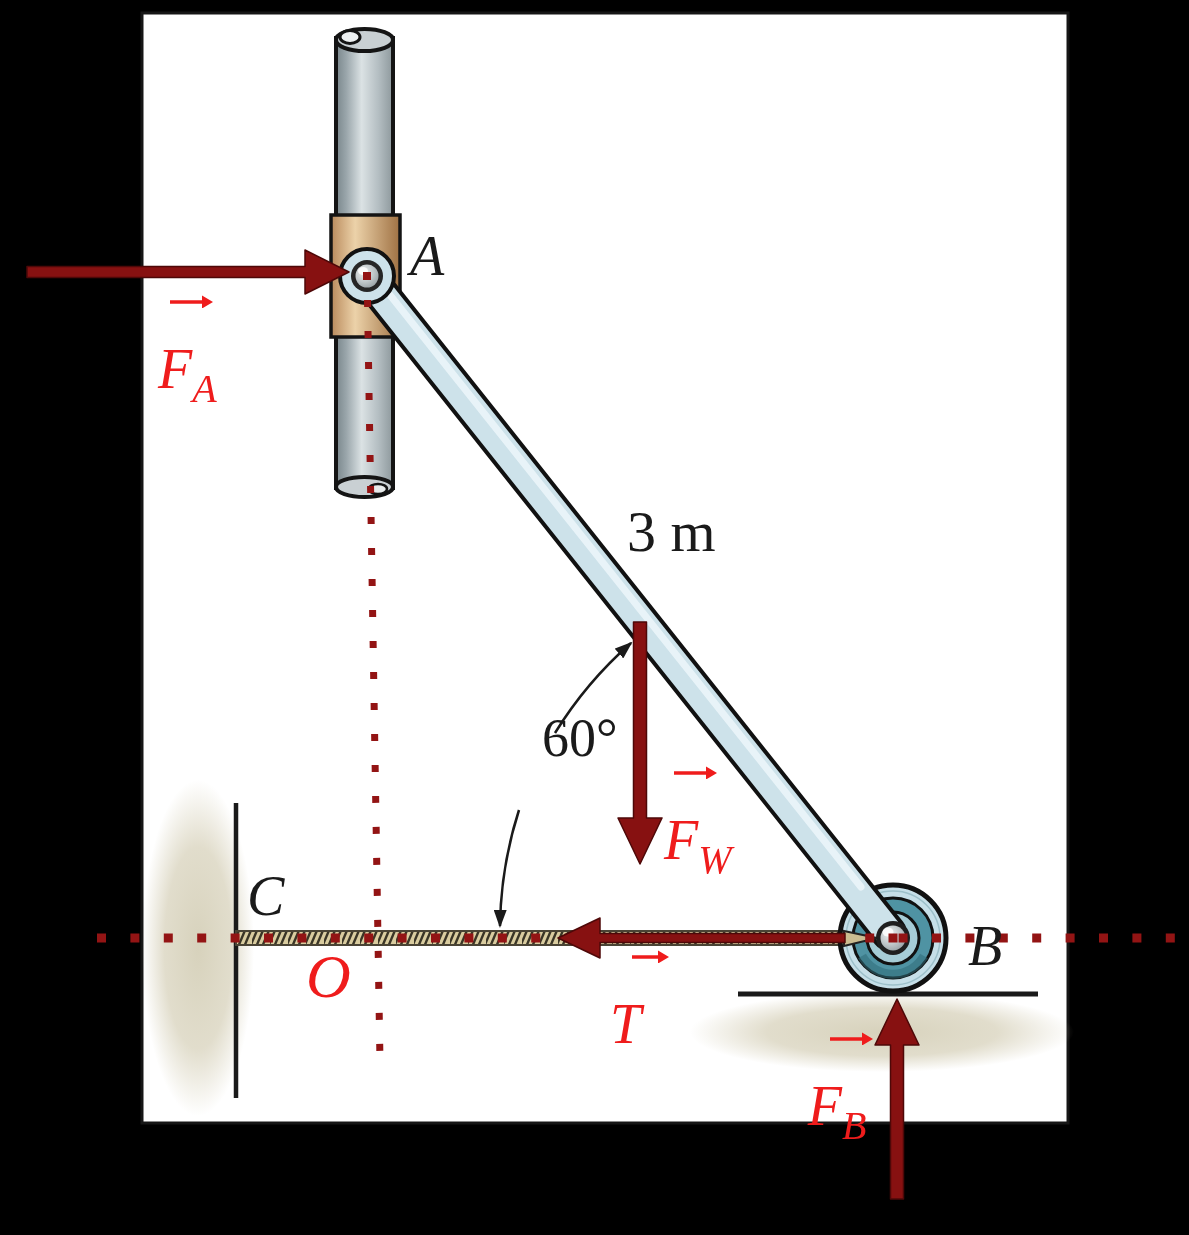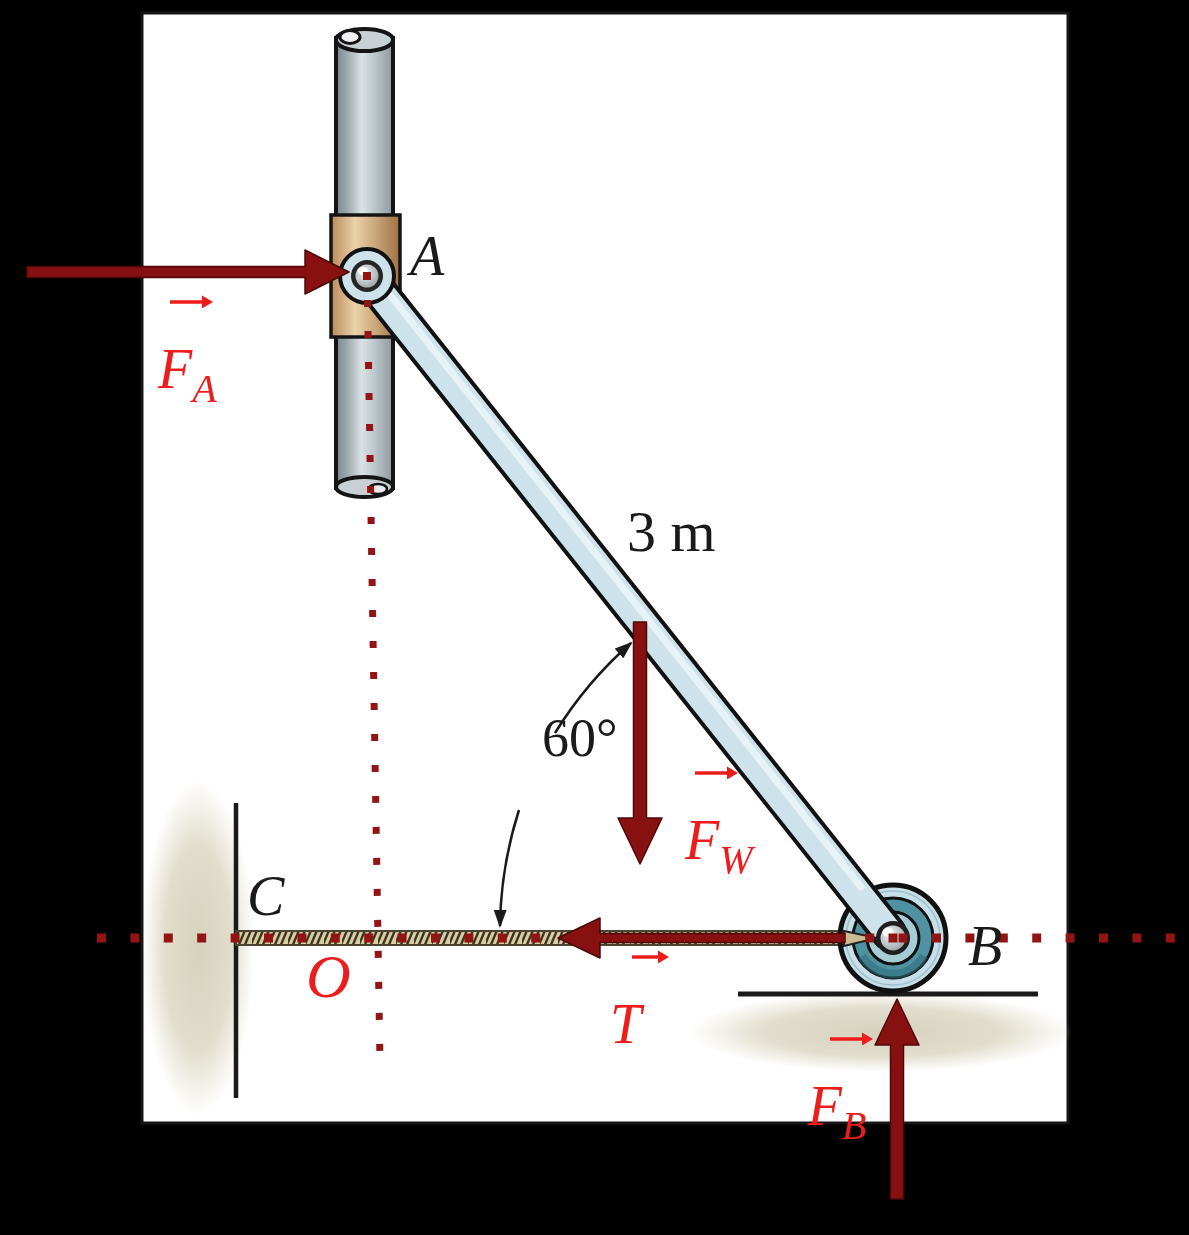--- a/index.html
+++ b/index.html
@@ -153,21 +153,21 @@
   <div class="lbl it pt" style="left:968px;top:918px;">B</div>
 
   <div class="lbl force red" style="left:158px;top:293px;">
     <svg class="vec" width="46" height="15" viewBox="0 0 46 15" style="margin-left:10px;">
       <line x1="2" y1="9" x2="35" y2="9" stroke="currentColor" stroke-width="3.5"></line>
       <polygon points="34,2.5 45,9 34,15.5" fill="currentColor"></polygon>
     </svg>
     <div class="frow"><span class="main">F</span><sub>A</sub></div>
   </div>
 
-  <div class="lbl force red" style="left:664px;top:764px;margin-left:21px;">
+  <div class="lbl force red" style="left:664px;top:764px;">
     <svg class="vec" width="46" height="15" viewBox="0 0 46 15" style="margin-left:8px;">
       <line x1="2" y1="9" x2="35" y2="9" stroke="currentColor" stroke-width="3.5"></line>
       <polygon points="34,2.5 45,9 34,15.5" fill="currentColor"></polygon>
     </svg>
     <div class="frow"><span class="main">F</span><sub>W</sub></div>
   </div>
 
   <div class="lbl force red" style="left:610px;top:948px;">
     <svg class="vec" width="40" height="15" viewBox="0 0 40 15" style="margin-left:20px;">
       <line x1="2" y1="9" x2="29" y2="9" stroke="currentColor" stroke-width="3.5"></line>

